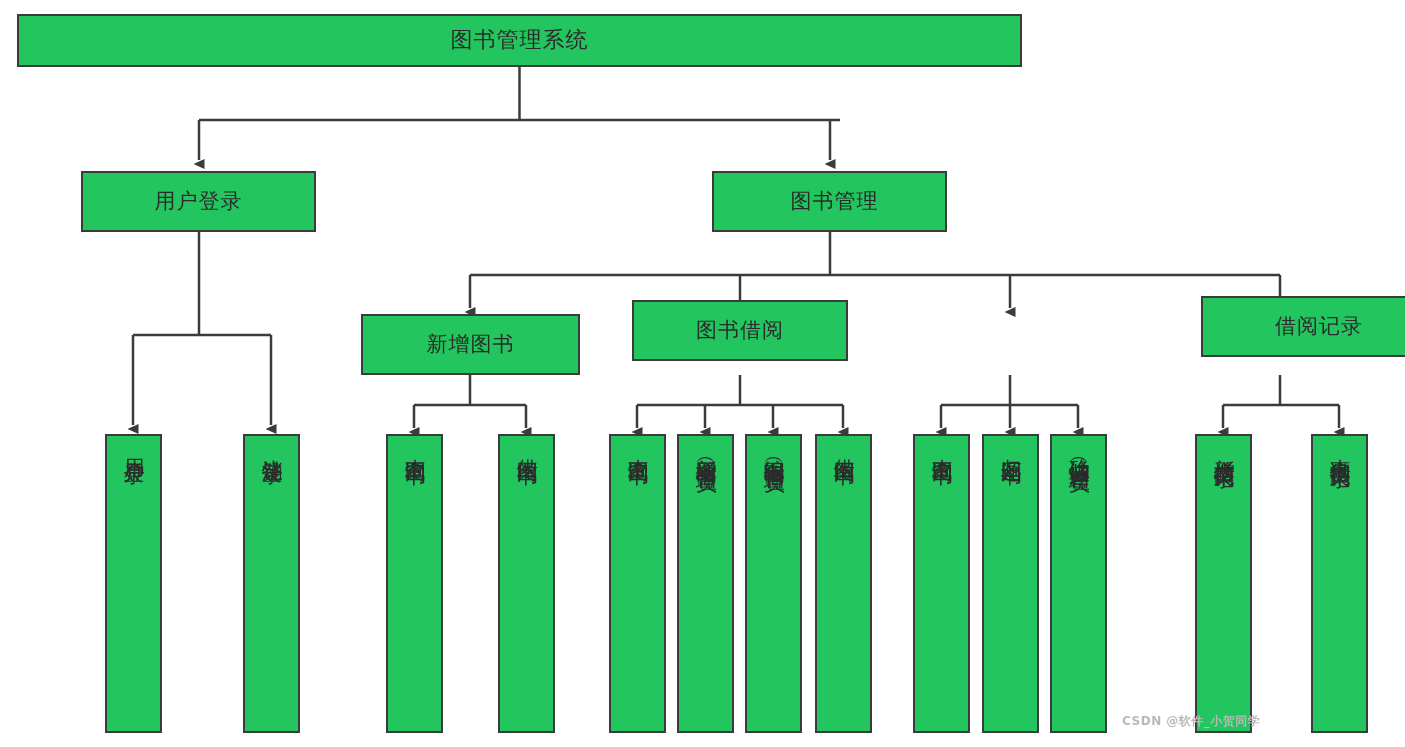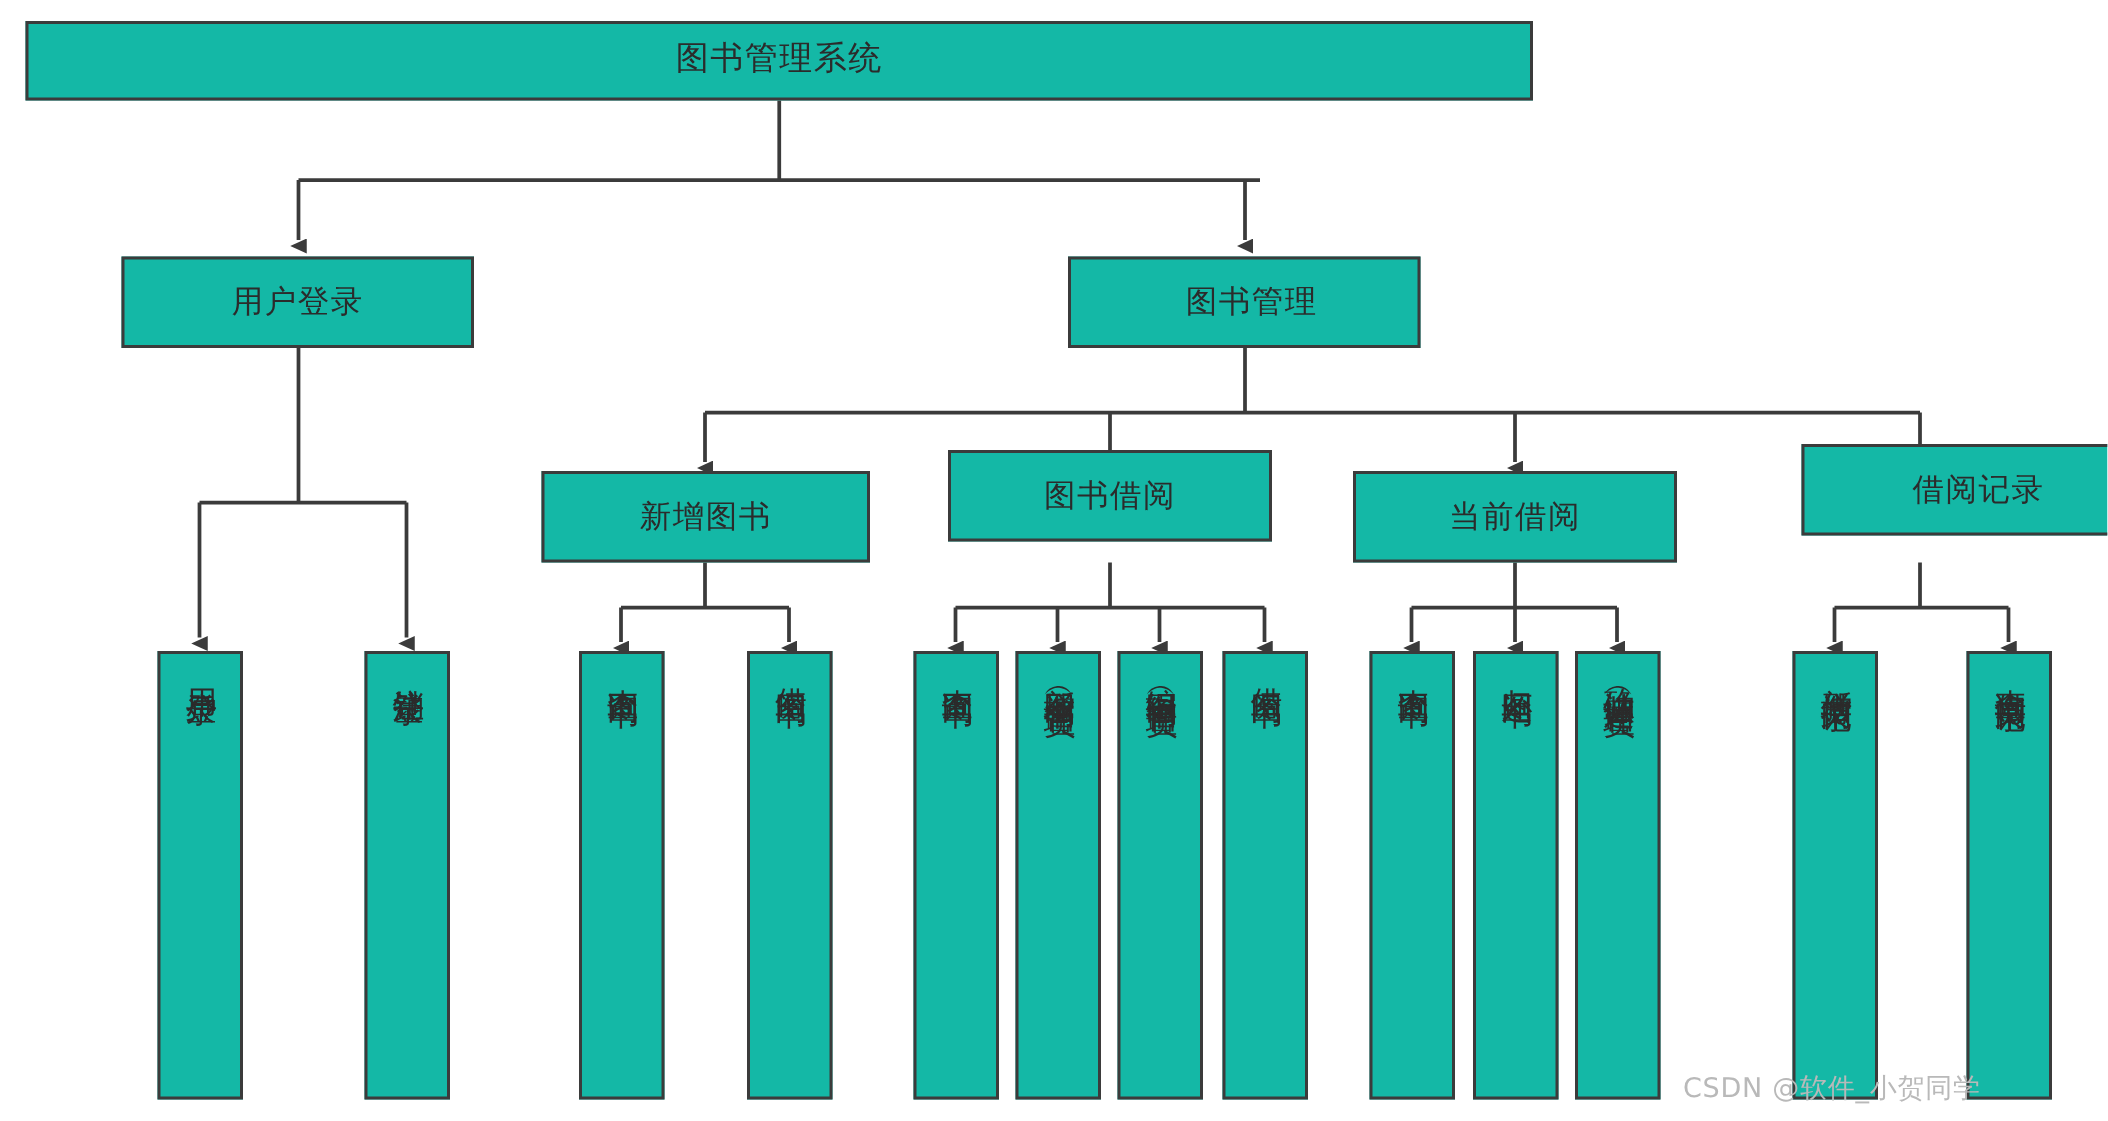--- a/index.html
+++ b/index.html
@@ -21,21 +21,21 @@
     left: 0;
     top: 0;
     width: 1405px;
     height: 747px;
     pointer-events: none;
   }
   .node {
     position: absolute;
     box-sizing: border-box;
     border: 2px solid #3b3b3b;
-    background: #14b8a6;
+    background: #22c55e;
     display: flex;
     align-items: center;
     justify-content: center;
     color: #2b2b2b;
   }
   .node-h {
     font-size: 21px;
     line-height: 1.2;
     letter-spacing: 1px;
     white-space: nowrap;
@@ -54,25 +54,26 @@
     line-height: 1.32;
     letter-spacing: 2px;
     white-space: nowrap;
     display: block;
     margin: 0 auto;
   }
   .watermark {
     position: absolute;
     left: 1122px;
     top: 713px;
-    font-size: 18px;
+    font-size: 12px;
     color: #b9b9b9;
     letter-spacing: 0.5px;
     white-space: nowrap;
     font-family: "DejaVu Sans", "Liberation Sans", sans-serif;
+    font-weight: bold;
   }
 </style>
 </head>
 <body>
 
 <div id="canvas">
 
   <svg class="connectors" viewBox="0 0 1405 747" xmlns="http://www.w3.org/2000/svg">
     <defs>
       <marker id="arrow" markerWidth="10" markerHeight="11" refX="1" refY="5.5" orient="auto" markerUnits="userSpaceOnUse">
@@ -133,23 +134,20 @@
   <div class="node node-h" style="left:712px; top:171px; width:235px; height:61px;padding-left:10px;">
     <span>图书管理</span>
   </div>
 
   <div class="node node-h" style="left:361px; top:314px; width:219px; height:61px;">
     <span>新增图书</span>
   </div>
   <div class="node node-h" style="left:632px; top:300px; width:216px; height:61px;">
     <span>图书借阅</span>
   </div>
-  <div class="node node-h" style="left:902px; top:314px; width:216px; height:61px;">
-    <span>当前借阅</span>
-  </div>
   <div class="node node-h" style="left:1172px; top:296px; width:236px; height:61px;margin-left:29px;">
     <span>借阅记录</span>
   </div>
 
   <div class="node node-leaf" style="left:105px; top:434px; width:57px; height:299px;">
     <span class="vtext">用户登录</span>
   </div>
   <div class="node node-leaf" style="left:243px; top:434px; width:57px; height:299px;">
     <span class="vtext">注销登录</span>
   </div>

